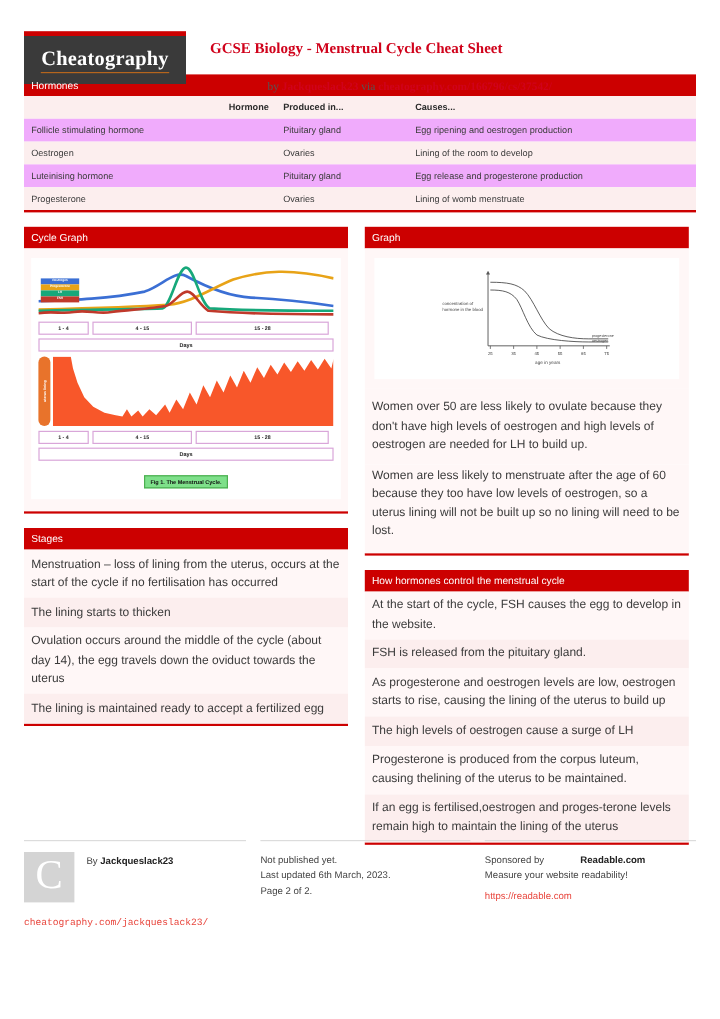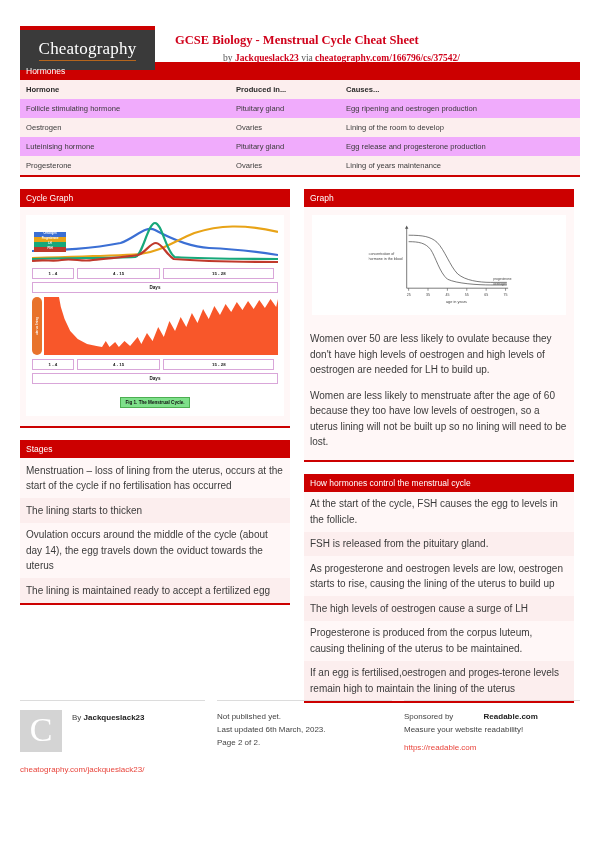--- a/index.html
+++ b/index.html
@@ -5,44 +5,44 @@
   * { box-sizing: border-box; margin: 0; padding: 0; }
   html, body {
     width: 600px; height: 849px;
     background: #ffffff;
     font-family: "Liberation Sans", sans-serif;
   }
   .page { position: relative; width: 600px; height: 849px; background:#fff; padding: 0 20px; }
 
   
   .header { display: flex; align-items: flex-start; padding-top: 26px; height: 62px; }
-  .logo-wrap { width: 135px; }
+  .logo-wrap { width: 135px; font-weight: bold; }
   .logo-topbar { height: 4px; background: #cc0000; width: 135px; }
   .logo-box { background: #3a3a3a; height: 40px; width: 135px; display:flex; align-items:center; justify-content:center; }
   .logo-text { color:#ffffff; font-family:"Liberation Serif", serif; font-size:17px; letter-spacing:.2px; border-bottom:1px solid #b5651d; padding-bottom:1px;}
   .title-wrap { padding-left: 20px; padding-top: 7px; }
   .sheet-title { color:#d0021b; font-family:"Liberation Serif", serif; font-size:12.5px; font-weight:bold; }
-  .byline { font-family:"Liberation Serif", serif; font-size:9.5px; color:#555; margin-top:5px;padding-left:48px; }
+  .byline { font-family:"Liberation Serif", serif; font-size:9.5px; color:#555; margin-top:20px;padding-left:48px; }
   .byline a, .byline .lnk { color:#d0021b; text-decoration:none; font-weight:bold; }
   .byline .via { color:#555; font-weight:normal; }
 
   
   .section { border-bottom: 2px solid #cc0000; margin-bottom: 12px; }
   .sec-head { background:#cc0000; color:#fff; font-size:8.5px; font-weight:normal; padding:4px 6px; }
   .row { font-size:10px; color:#3b3b3b; padding:4.5px 6px; line-height:1.55; }
   .row.alt { background:#fceeee; }
   .row.plain { background:#fff7f7; }
 
   
   .hormones-table { width:100%; border-collapse: collapse; }
   .hormones-table td { font-size:7.6px; color:#3b3b3b; padding:5px 6px; vertical-align:top; }
   .hormones-table tr.alt td { background:#fceeee; }
   .hormones-table tr.plain td { background:#f0abfc; }
   .hormones-table tr.headrow td { font-weight:bold; color:#2b2b2b; }
-  .col1 { width:210px; } .col2 { width:110px; }
+  .col1 { width:210px;text-align:right; } .col2 { width:110px; }
 
   
   .columns { display:flex; gap:14px; margin-top:12px; }
   .col { width:270px; }
 
   
   .figbox { background:#fff7f7; padding:8px 6px 10px 6px; }
   .fig-inner { background:#ffffff; padding:6px 6px 8px 6px; }
   .curve-area { position:relative; height:44px; }
   .legend-stack { position:absolute; left:2px; top:11px; width:32px; z-index:3; }
@@ -65,21 +65,21 @@
   
   .footer { position:absolute; left:20px; right:20px; top:700px; display:flex; }
   .fcol { padding-top:9px; border-top:1px solid #dcdcdc; }
   .fcol1 { width:185px; margin-right:12px; }
   .fcol2 { width:175px; margin-right:12px; }
   .fcol3 { width:176px; }
   .f-inner { display:flex; }
   .c-badge { width:42px; height:42px; background:#d4d4d4; color:#fff; font-family:"Liberation Serif", serif; font-size:34px; line-height:40px; text-align:center; }
   .f-by { font-size:8px; color:#444; padding-left:10px; padding-top:3px;text-align:center; }
   .f-by b { color:#222; }
-  .f-link { color:#e8453c; font-size:8px; margin-top:13px; display:block; text-decoration:none; }
+  .f-link { color:#e8453c; font-size:8px; margin-top:13px; display:block; text-decoration:none;font-family:Liberation Mono, monospace; }
   .f-line { font-size:8px; color:#444; line-height:1.65; }
   .f-line b { color:#222;padding-left:28px; }
   .f-url { color:#e8453c; font-size:8px; text-decoration:none; }
 </style>
 </head>
 <body>
 
 <div class="page">
 
   <div class="header">
@@ -117,21 +117,21 @@
           <td>Lining of the room to develop</td>
         </tr>
         <tr class="plain">
           <td>Luteinising hormone</td>
           <td>Pituitary gland</td>
           <td>Egg release and progesterone production</td>
         </tr>
         <tr class="alt">
           <td>Progesterone</td>
           <td>Ovaries</td>
-          <td>Lining of years maintenance</td>
+          <td>Lining of womb menstruate</td>
         </tr>
       </tbody>
     </table>
   </div>
 
   <div class="columns">
 
     <div class="col">
 
       <div class="section">
@@ -238,21 +238,21 @@
               <text x="209" y="99" font-size="4.8" fill="#444" font-family="Liberation Sans, sans-serif">oestrogen</text>
             </svg>
           </div>
         </div>
         <div class="row plain" style="padding-top:8px;padding-bottom:8px;">Women over 50 are less likely to ovulate because they don't have high levels of oestrogen and high levels of oestrogen are needed for LH to build up.</div>
         <div class="row plain" style="padding-top:2px;padding-bottom:10px;">Women are less likely to menstruate after the age of 60 because they too have low levels of oestrogen, so a uterus lining will not be built up so no lining will need to be lost.</div>
       </div>
 
       <div class="section">
         <div class="sec-head">How hormones control the menstrual cycle</div>
-        <div class="row plain">At the start of the cycle, FSH causes the egg to levels in the follicle.</div>
+        <div class="row plain">At the start of the cycle, FSH causes the egg to develop in the website.</div>
         <div class="row alt">FSH is released from the pituitary gland.</div>
         <div class="row plain">As progesterone and oestrogen levels are low, oestrogen starts to rise, causing the lining of the uterus to build up</div>
         <div class="row alt">The high levels of oestrogen cause a surge of LH</div>
         <div class="row plain">Progesterone is produced from the corpus luteum, causing thelining of the uterus to be maintained.</div>
         <div class="row alt">If an egg is fertilised,oestrogen and proges-terone levels remain high to maintain the lining of the uterus</div>
       </div>
 
     </div>
   </div>
 

